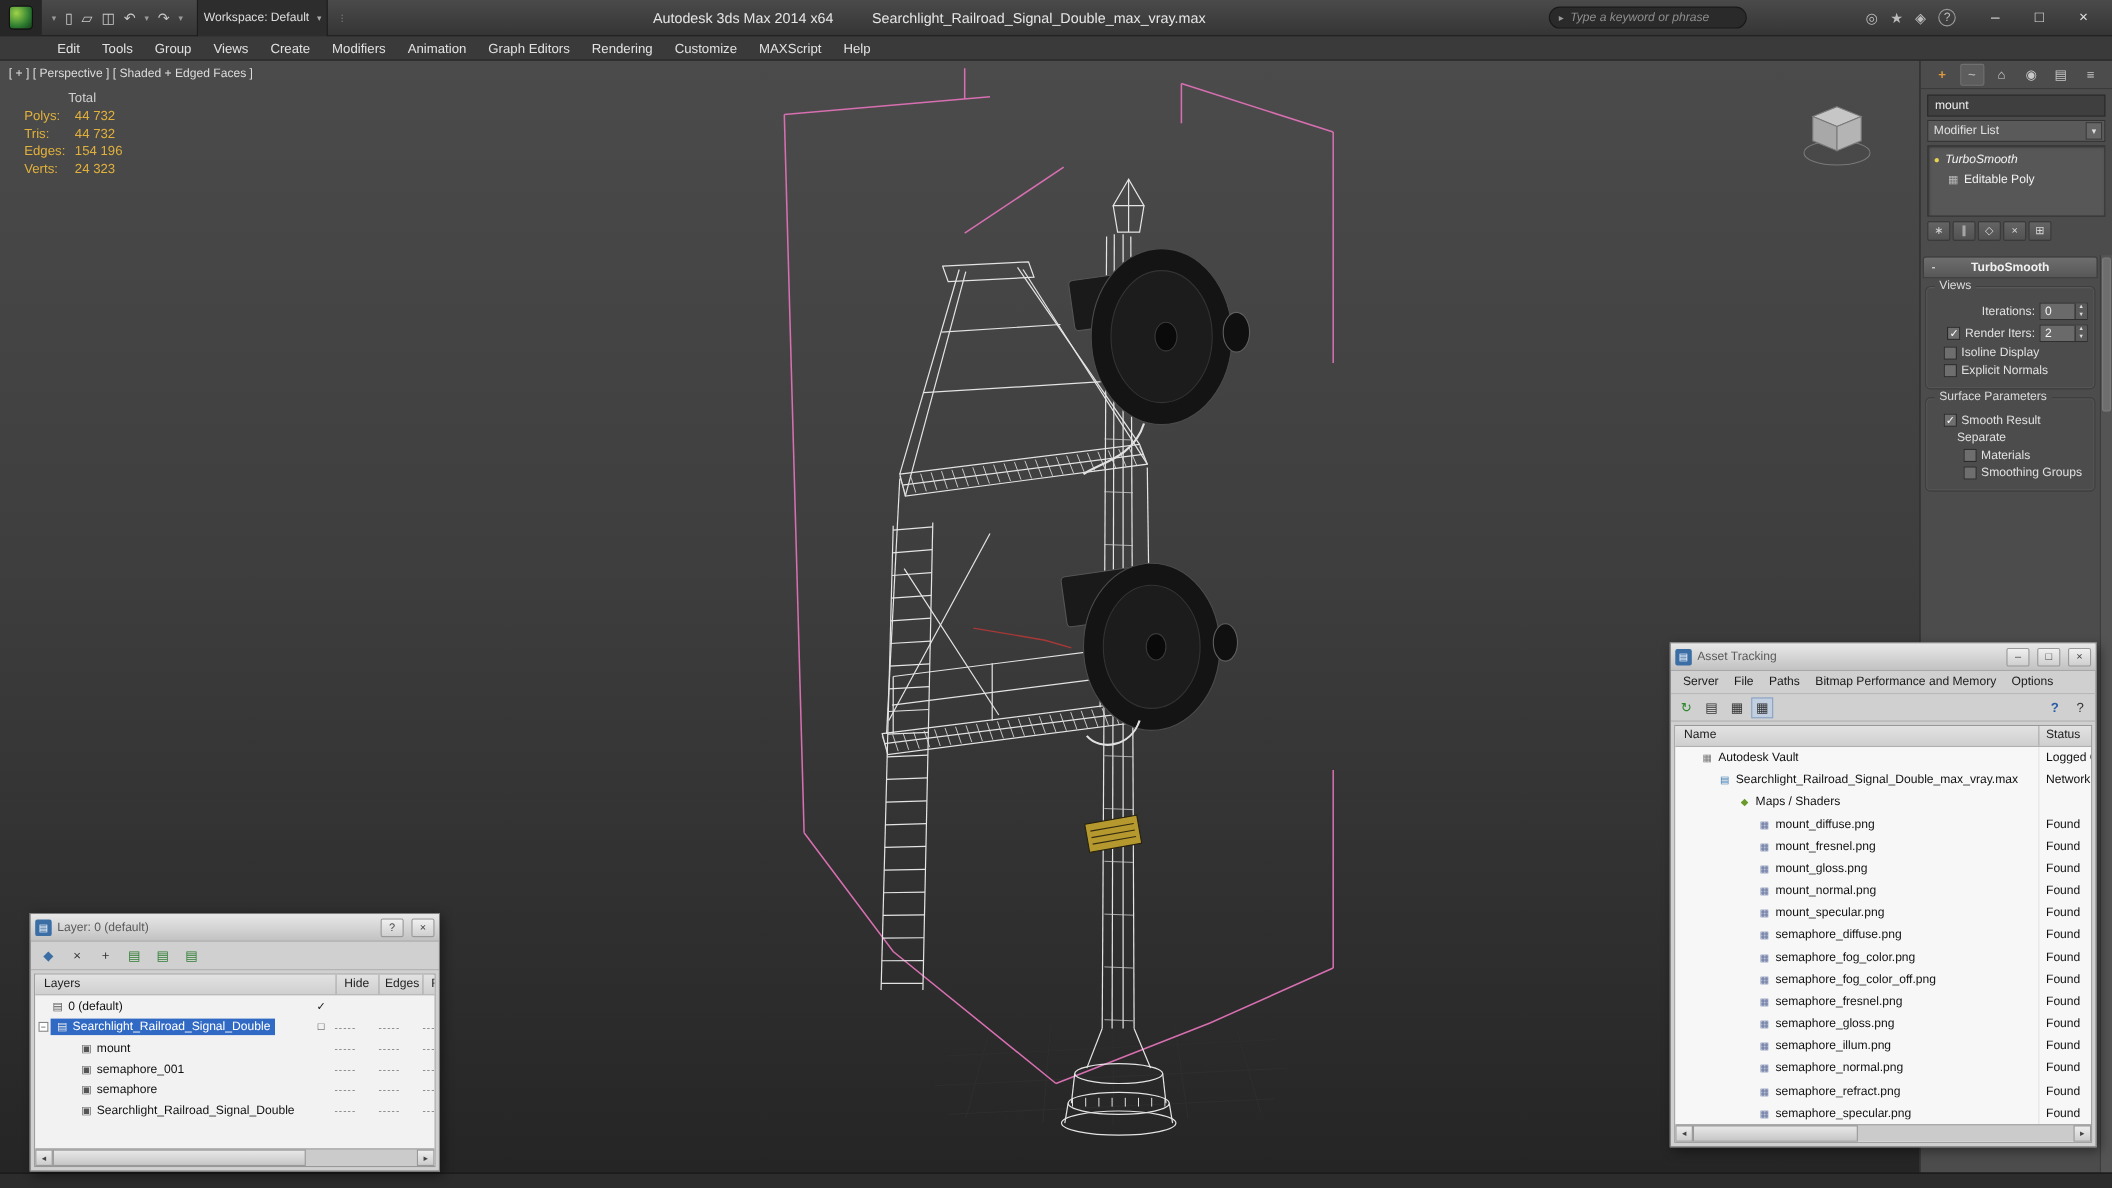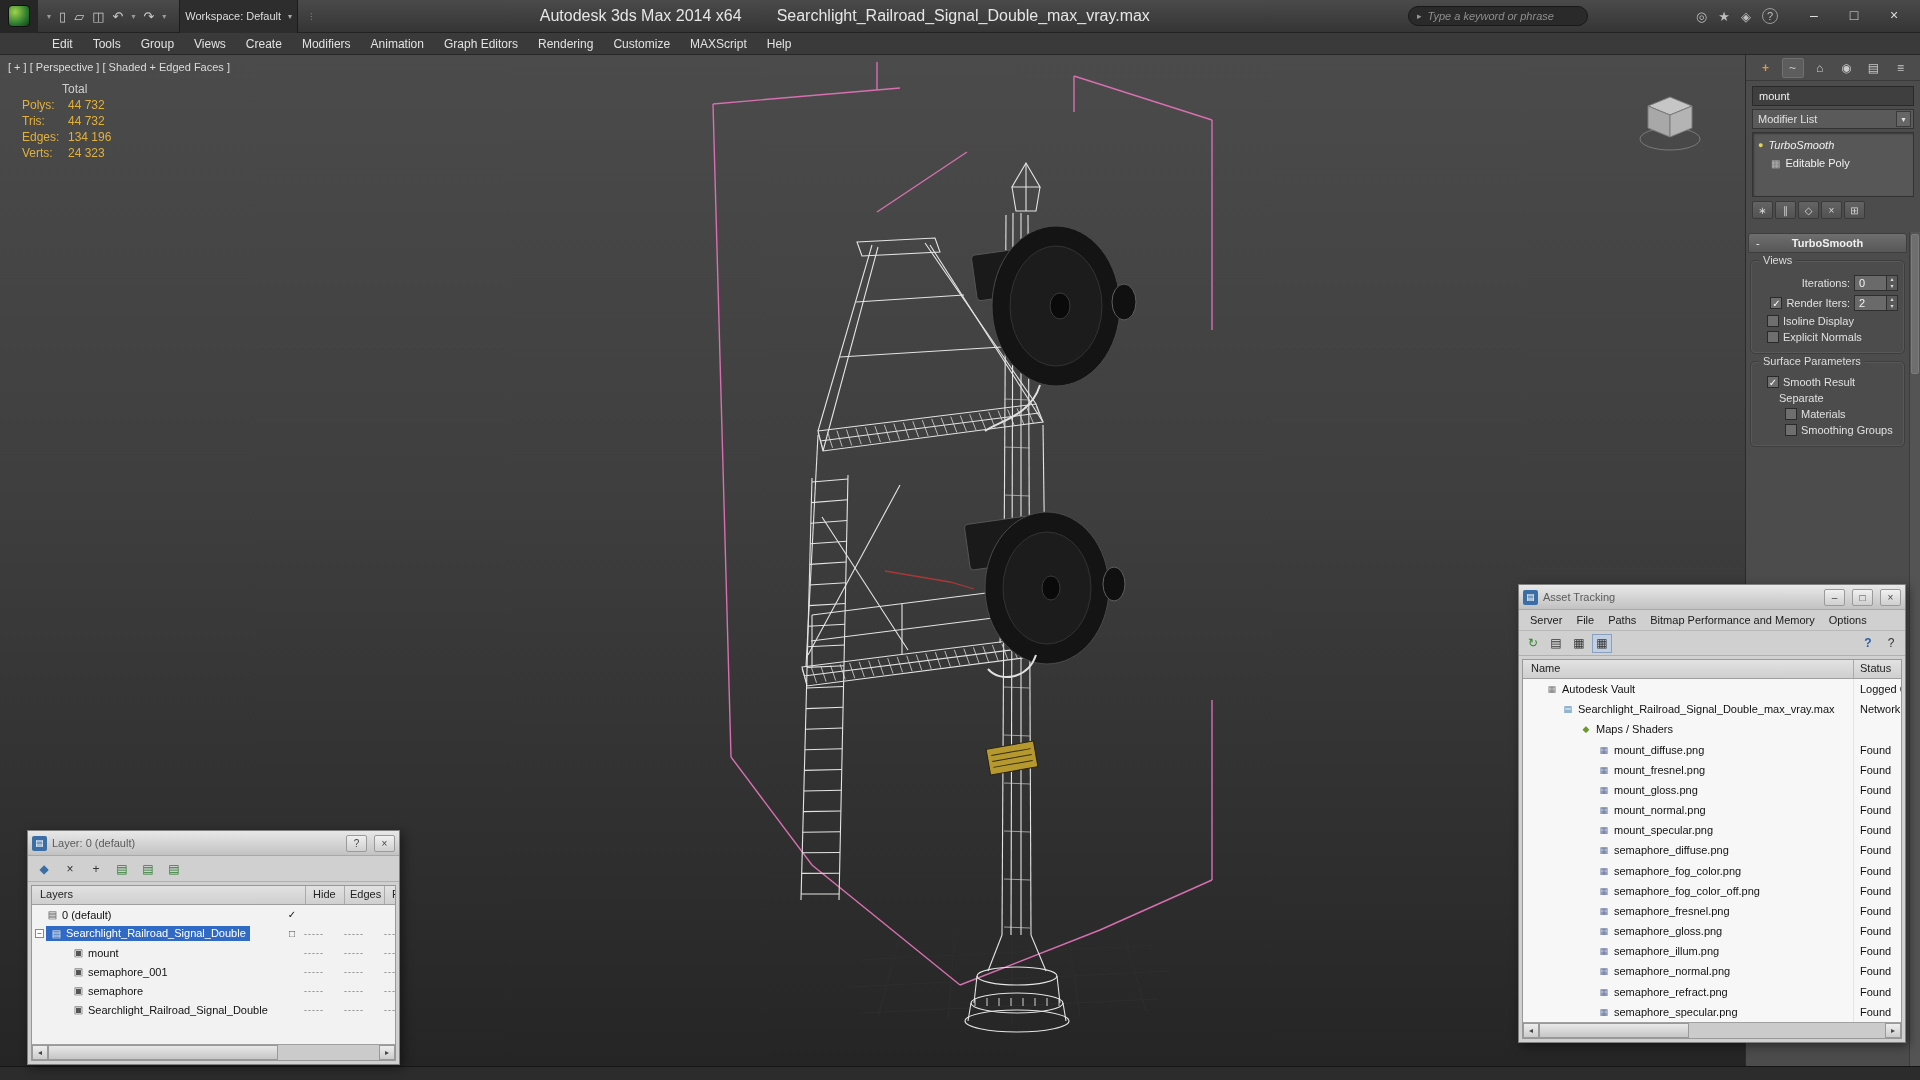--- a/index.html
+++ b/index.html
@@ -8,21 +8,21 @@
 
 
 #titlebar{position:absolute;top:0;left:0;right:0;height:33px;background:linear-gradient(#4a4a4a,#353535);border-bottom:1px solid #222;display:flex;align-items:center;color:#ddd;z-index:5}
 #logo{width:38px;height:33px;display:flex;align-items:center;justify-content:center;background:#262626}
 #logo .mark{width:22px;height:22px;border-radius:4px;background:radial-gradient(circle at 30% 30%,#9fd34a,#2e7d32 60%,#123d16);border:1px solid #111}
 .qat{display:flex;align-items:center;gap:2px;margin-left:6px;font-size:13px;color:#c9c9c9}
 .qat span{padding:0 3px}
 .qat .sm{font-size:8px;color:#9a9a9a}
 #workspace{margin-left:10px;display:flex;align-items:center;height:37px;background:#2d2d2d;border:1px solid #1c1c1c;border-radius:2px;padding:0 5px;font-size:11px;color:#ddd;gap:7px}
 #workspace .arrow{font-size:8px;color:#aaa}
-#titles{position:absolute;left:44%;transform:translateX(-50%);display:flex;gap:35px;font-size:16px;color:#e6e6e6;white-space:nowrap}
+#titles{position:absolute;left:44%;transform:translateX(-50%);display:flex;gap:35px;font-size:13px;color:#e6e6e6;white-space:nowrap}
 #searchwrap{position:absolute;right:332px;display:flex;align-items:center}
 #searchbox{width:180px;height:20px;background:#2a2a2a;border:1px solid #191919;border-radius:10px;display:flex;align-items:center;padding:0 8px;gap:6px}
 #searchbox .ar{font-size:9px;color:#9a9a9a}
 #searchbox .ph{font-size:11px;font-style:italic;color:#8e8e8e}
 .tb-icons{position:absolute;right:142px;display:flex;gap:11px;font-size:13px;color:#bdbdbd;align-items:center}
 .tb-icons .help-badge{width:16px;height:16px;border:1px solid #9a9a9a;border-radius:50%;font-size:11px;display:flex;align-items:center;justify-content:center}
 #wincontrols{position:absolute;right:6px;top:2px;display:flex}
 #wincontrols span{width:40px;height:26px;display:flex;align-items:center;justify-content:center;font-size:14px;color:#ddd}
 
 
@@ -396,21 +396,21 @@
         </g>
         <path d="M885,516 L950,527 L974,534" stroke="#a83838" stroke-width="1.3"></path>
       </g>
     </svg>
     <div id="vplabel">[ + ] [ Perspective ] [ Shaded + Edged Faces ]</div>
     <div id="stats">
       <div class="total">Total</div>
       <div id="stats-rows">
           <div class="stat-row"><span class="lb">Polys:</span><span class="vl">44 732</span></div>
           <div class="stat-row"><span class="lb">Tris:</span><span class="vl">44 732</span></div>
-          <div class="stat-row"><span class="lb">Edges:</span><span class="vl">134 196</span></div>
+          <div class="stat-row"><span class="lb">Edges:</span><span class="vl">154 196</span></div>
           <div class="stat-row"><span class="lb">Verts:</span><span class="vl">24 323</span></div>
         </div>
     </div>
     <svg id="viewcube" width="70" height="70" viewBox="0 0 70 70">
       <ellipse cx="35" cy="50" rx="30" ry="11" fill="none" stroke="#9a9a9a" opacity="0.6"></ellipse>
       <polygon points="35,8 57,17 35,26 13,17" fill="#c6c6c6" stroke="#7a7a7a"></polygon>
       <polygon points="13,17 35,26 35,48 13,39" fill="#a8a8a8" stroke="#7a7a7a"></polygon>
       <polygon points="57,17 35,26 35,48 57,39" fill="#b4b4b4" stroke="#7a7a7a"></polygon>
     </svg>
   </div>

